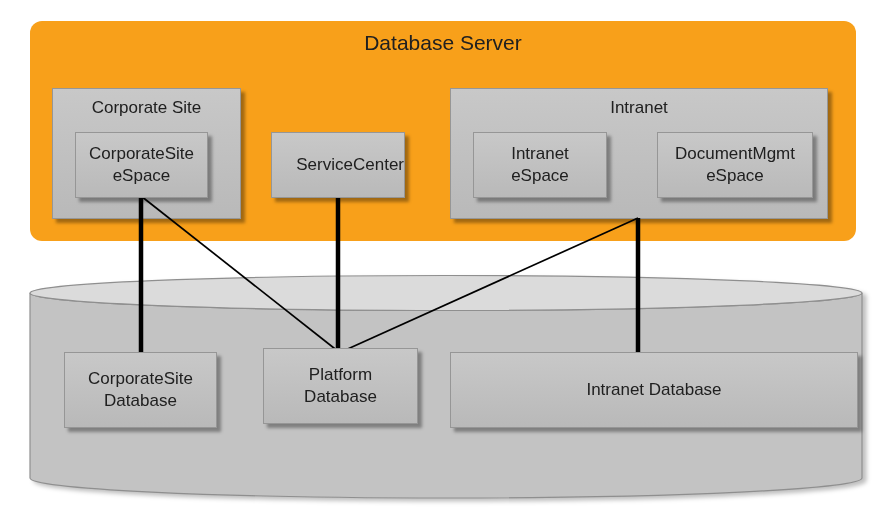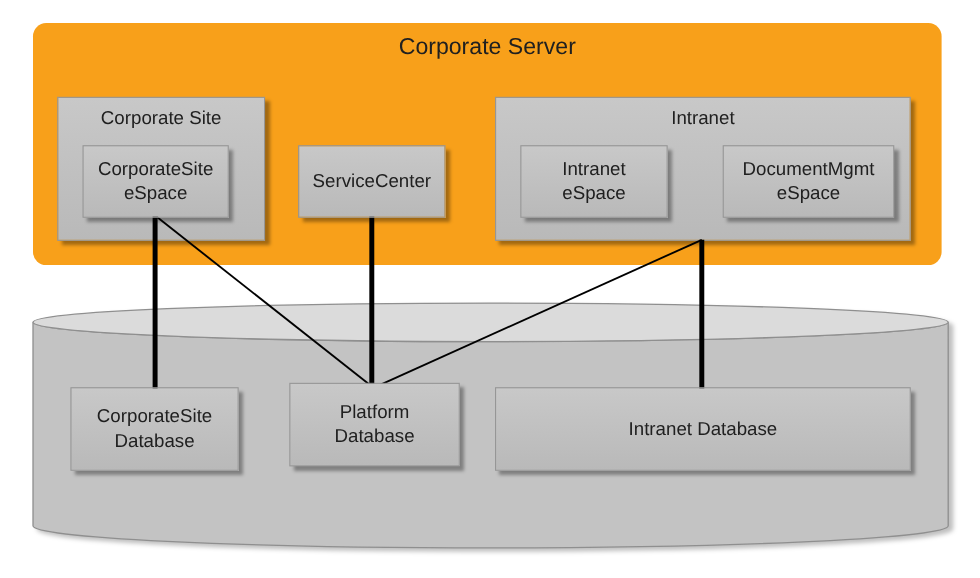--- a/index.html
+++ b/index.html
@@ -83,44 +83,44 @@
     box-shadow: 4px 4px 3px rgba(0,0,0,0.35);
     z-index: 4;
     text-align: center;
   }
   .node-label {
     font-size: 17px;
     line-height: 22px;
     white-space: pre-line;
   }
   #n-corporatesite-espace  { left: 75px;  top: 132px; width: 133px; height: 66px; }
-  #n-servicecenter         { left: 271px; top: 132px; width: 134px; height: 66px; }
+  #n-servicecenter         { left: 271px; top: 132px; width: 134px; height: 66px; justify-content: flex-end; }
   #n-intranet-espace       { left: 473px; top: 132px; width: 134px; height: 66px; }
   #n-documentmgmt-espace   { left: 657px; top: 132px; width: 156px; height: 66px; }
   #n-corporatesite-database{ left: 64px;  top: 352px; width: 153px; height: 76px; }
   #n-platform-database     { left: 263px; top: 348px; width: 155px; height: 76px; }
-  #n-intranet-database     { left: 450px; top: 352px; width: 378px; height: 76px; }
+  #n-intranet-database     { left: 450px; top: 352px; width: 408px; height: 76px; }
   
   .server-label {
     position: absolute;
     left: 30px; top: 445px;
     width: 832px;
     text-align: center;
     font-size: 21px;
     line-height: 25px;
     z-index: 4;
   }
 </style>
 </head>
 <body>
 
 <div class="stage">
 
   <div class="platform">
-    <div class="platform-title">Corporate Server</div>
+    <div class="platform-title">Database Server</div>
   </div>
 
   <svg class="cyl" width="891" height="525" viewBox="0 0 891 525">
     <path d="M30,293 L30,478 A416,20 0 0 0 862,478 L862,293 A416,17.5 0 0 1 30,293 Z" style="fill:var(--cylinder-body); stroke:var(--cylinder-border); stroke-width:1.2;"></path>
     <ellipse cx="446" cy="293" rx="416" ry="17.5" style="fill:var(--cylinder-top); stroke:var(--cylinder-border); stroke-width:1.2;"></ellipse>
   </svg>
 
   <div class="group" id="g-corporate-site">
     <div class="group-label">Corporate Site</div>
   </div>

